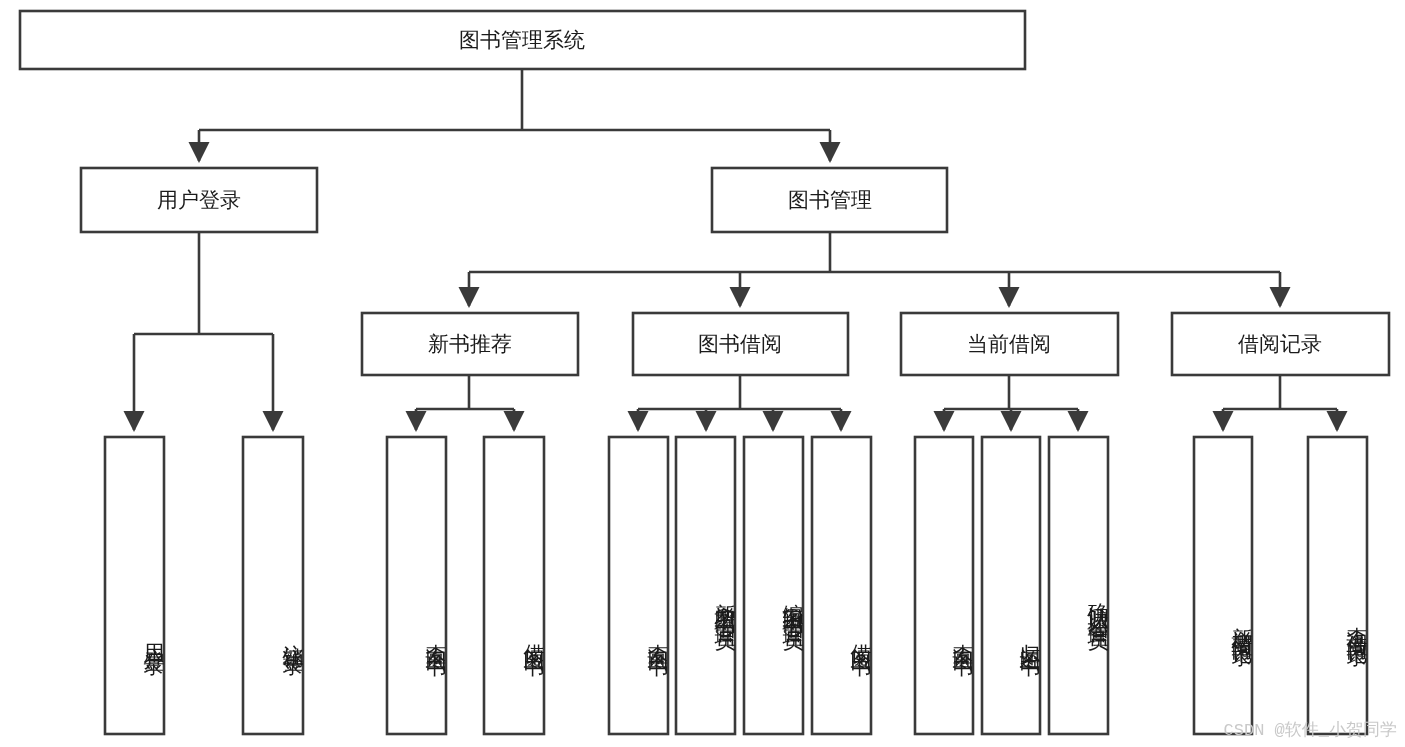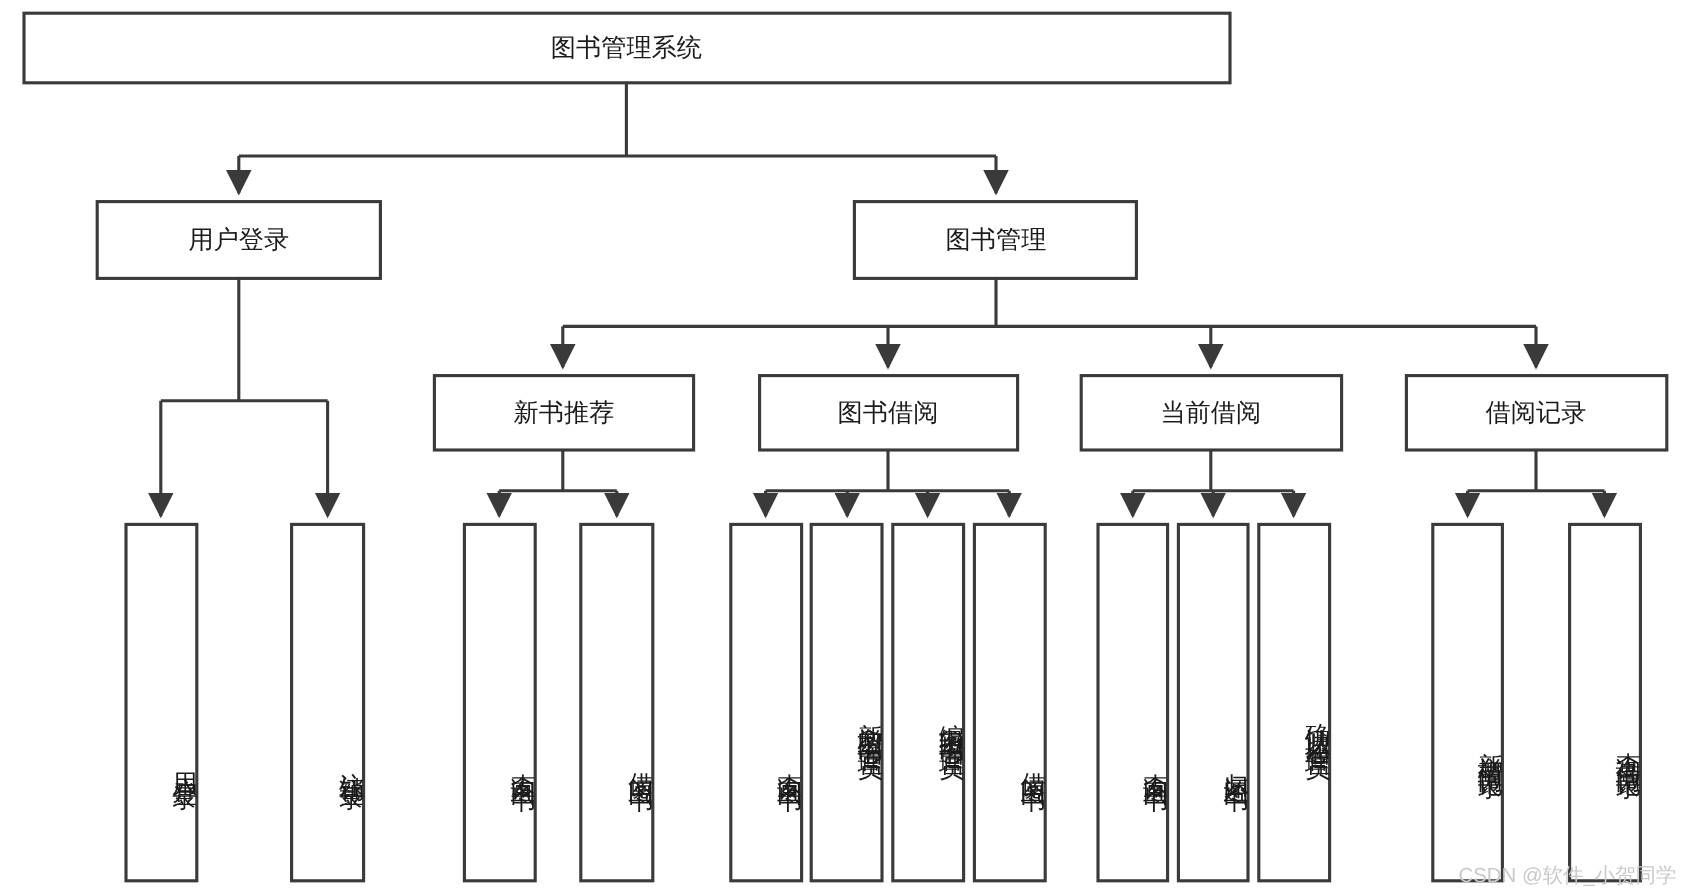--- a/index.html
+++ b/index.html
@@ -52,21 +52,21 @@
     stroke-width: 2.6;
     fill: none;
   }
   .arrow-head {
     fill: #3a3a3a;
   }
   .watermark {
     position: absolute;
     right: 8px;
     bottom: 6px;
-    font-family: Liberation Sans, sans-serif;
+    font-family: Liberation Mono, monospace;
     font-size: 17px;
     color: #c9c9c9;
     white-space: nowrap;
     pointer-events: none;
   }
 </style>
 </head>
 <body>
 
 <svg id="diagram" viewBox="0 0 1405 747">

